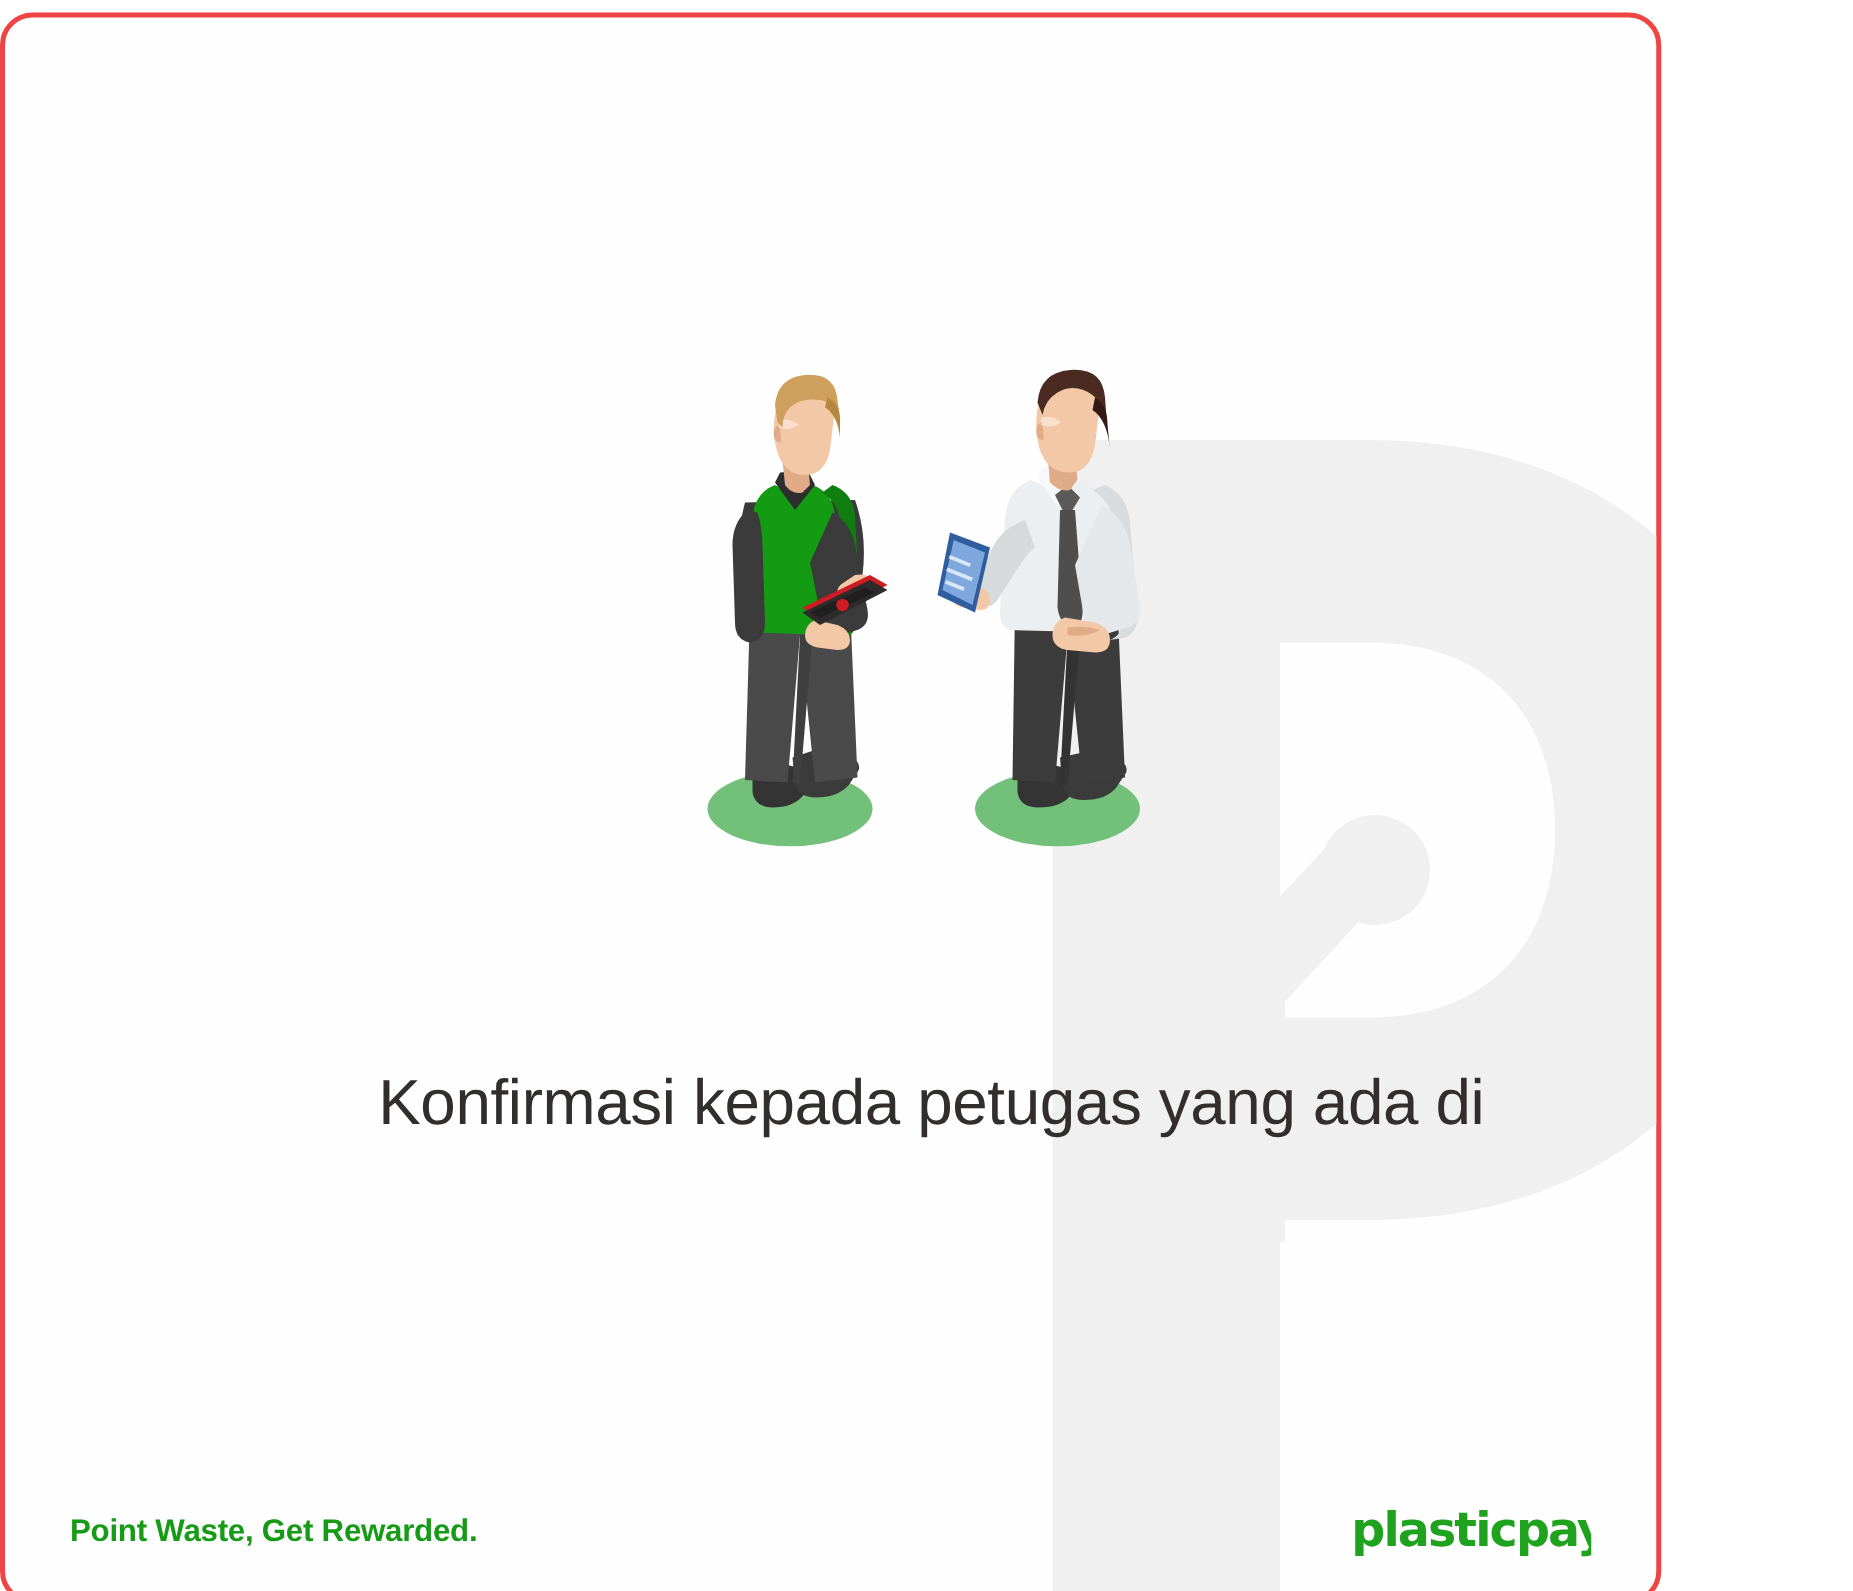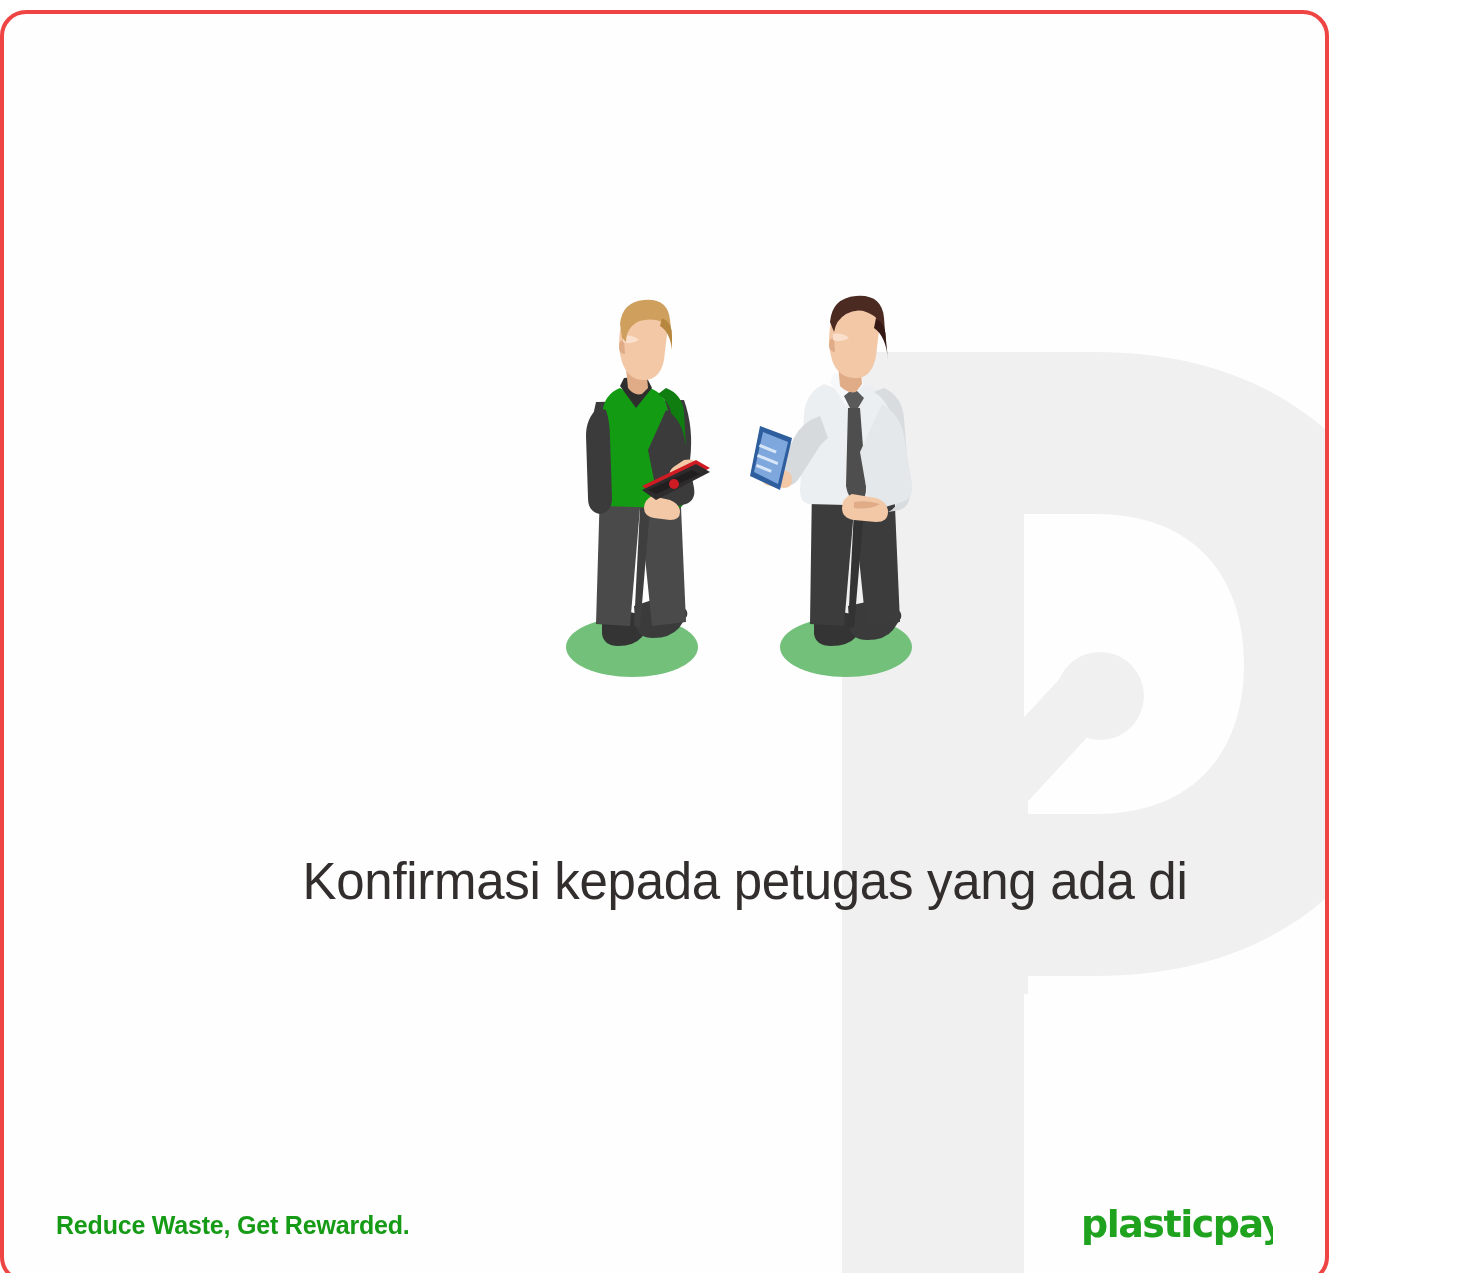--- a/index.html
+++ b/index.html
@@ -224,21 +224,21 @@
 
       <path d="M306 38 q2 -24 26 -26 q26 -2 28 22 l2 26 q-2 -20 -12 -28 q-14 -10 -28 -2 q-10 6 -12 18 l-4 -10 Z" fill="#4b2a22"></path>
       <path d="M352 34 q10 6 10 22 l2 20 q-2 -24 -14 -32 Z" fill="#351914"></path>
     </g>
   </svg>
 
   <div class="headline">
     <span class="headline-line1">Konfirmasi kepada petugas yang ada di</span>
   </div>
 
-  <div class="tagline">Reduce Waste, Get Rewarded.</div>
+  <div class="tagline">Point Waste, Get Rewarded.</div>
 
   <div class="logo">
     <svg width="192" height="46" viewBox="0 0 192 46" xmlns="http://www.w3.org/2000/svg" aria-hidden="true">
       <text x="0" y="35" font-family="'DejaVu Sans', sans-serif" font-size="38" font-weight="700" fill="#1fa31f" letter-spacing="-1.5">plasticpay</text>
     </svg>
   </div>
 
 </div>
 
 </body></html>

